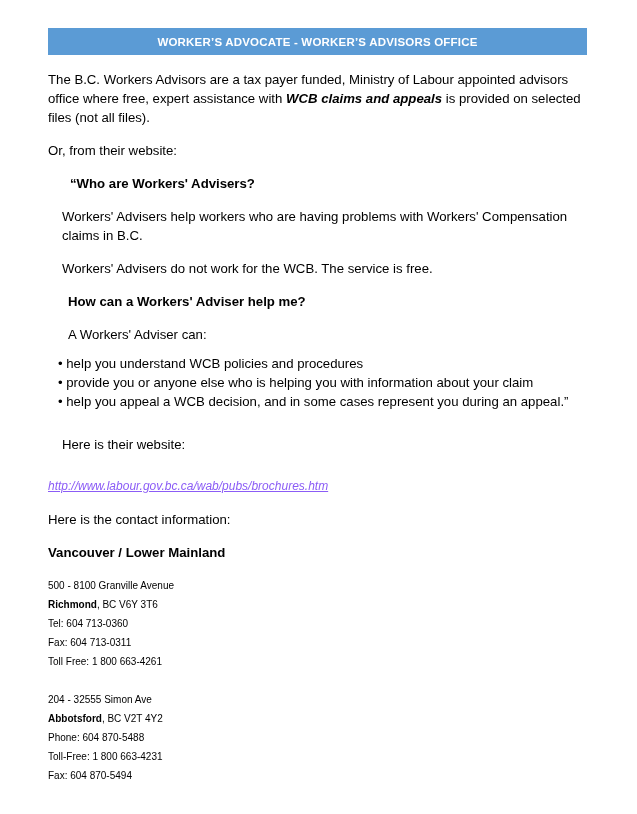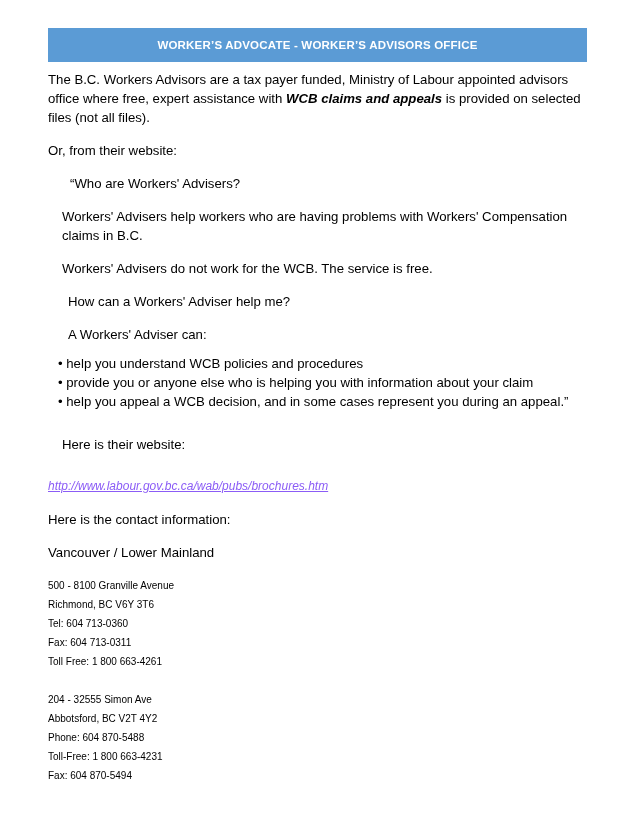--- a/index.html
+++ b/index.html
@@ -20,21 +20,21 @@
     height: 814px;
     overflow: hidden;
   }
 
   
   .banner {
     position: absolute;
     left: 48px;
     top: 28px;
     width: 539px;
-    height: 34px;
+    height: 27px;
     background: #5B9BD5;
     display: flex;
     align-items: center;
     justify-content: center;
   }
   .banner-title {
     color: #ffffff;
     font-size: 11.5px;
     font-weight: bold;
     letter-spacing: 0.2px;
@@ -47,21 +47,21 @@
     left: 48px;
     top: 70px;
     width: 545px;
   }
   .para {
     font-size: 13.2px;
     line-height: 19px;
     margin: 0 0 14px 0;
   }
   .para.tight { margin-bottom: 8px; }
-  b, .b { font-weight: normal; }
+  b, .b { font-weight: bold; }
   .bi { font-weight: bold; font-style: italic; }
 
   .indent { margin-left: 14px; }
   .indent2 { margin-left: 20px; }
   .indent3 { margin-left: 22px; }
 
   .spacer-lg { height: 14px; }
   .spacer-sm { height: 8px; }
 
   .bullets {

